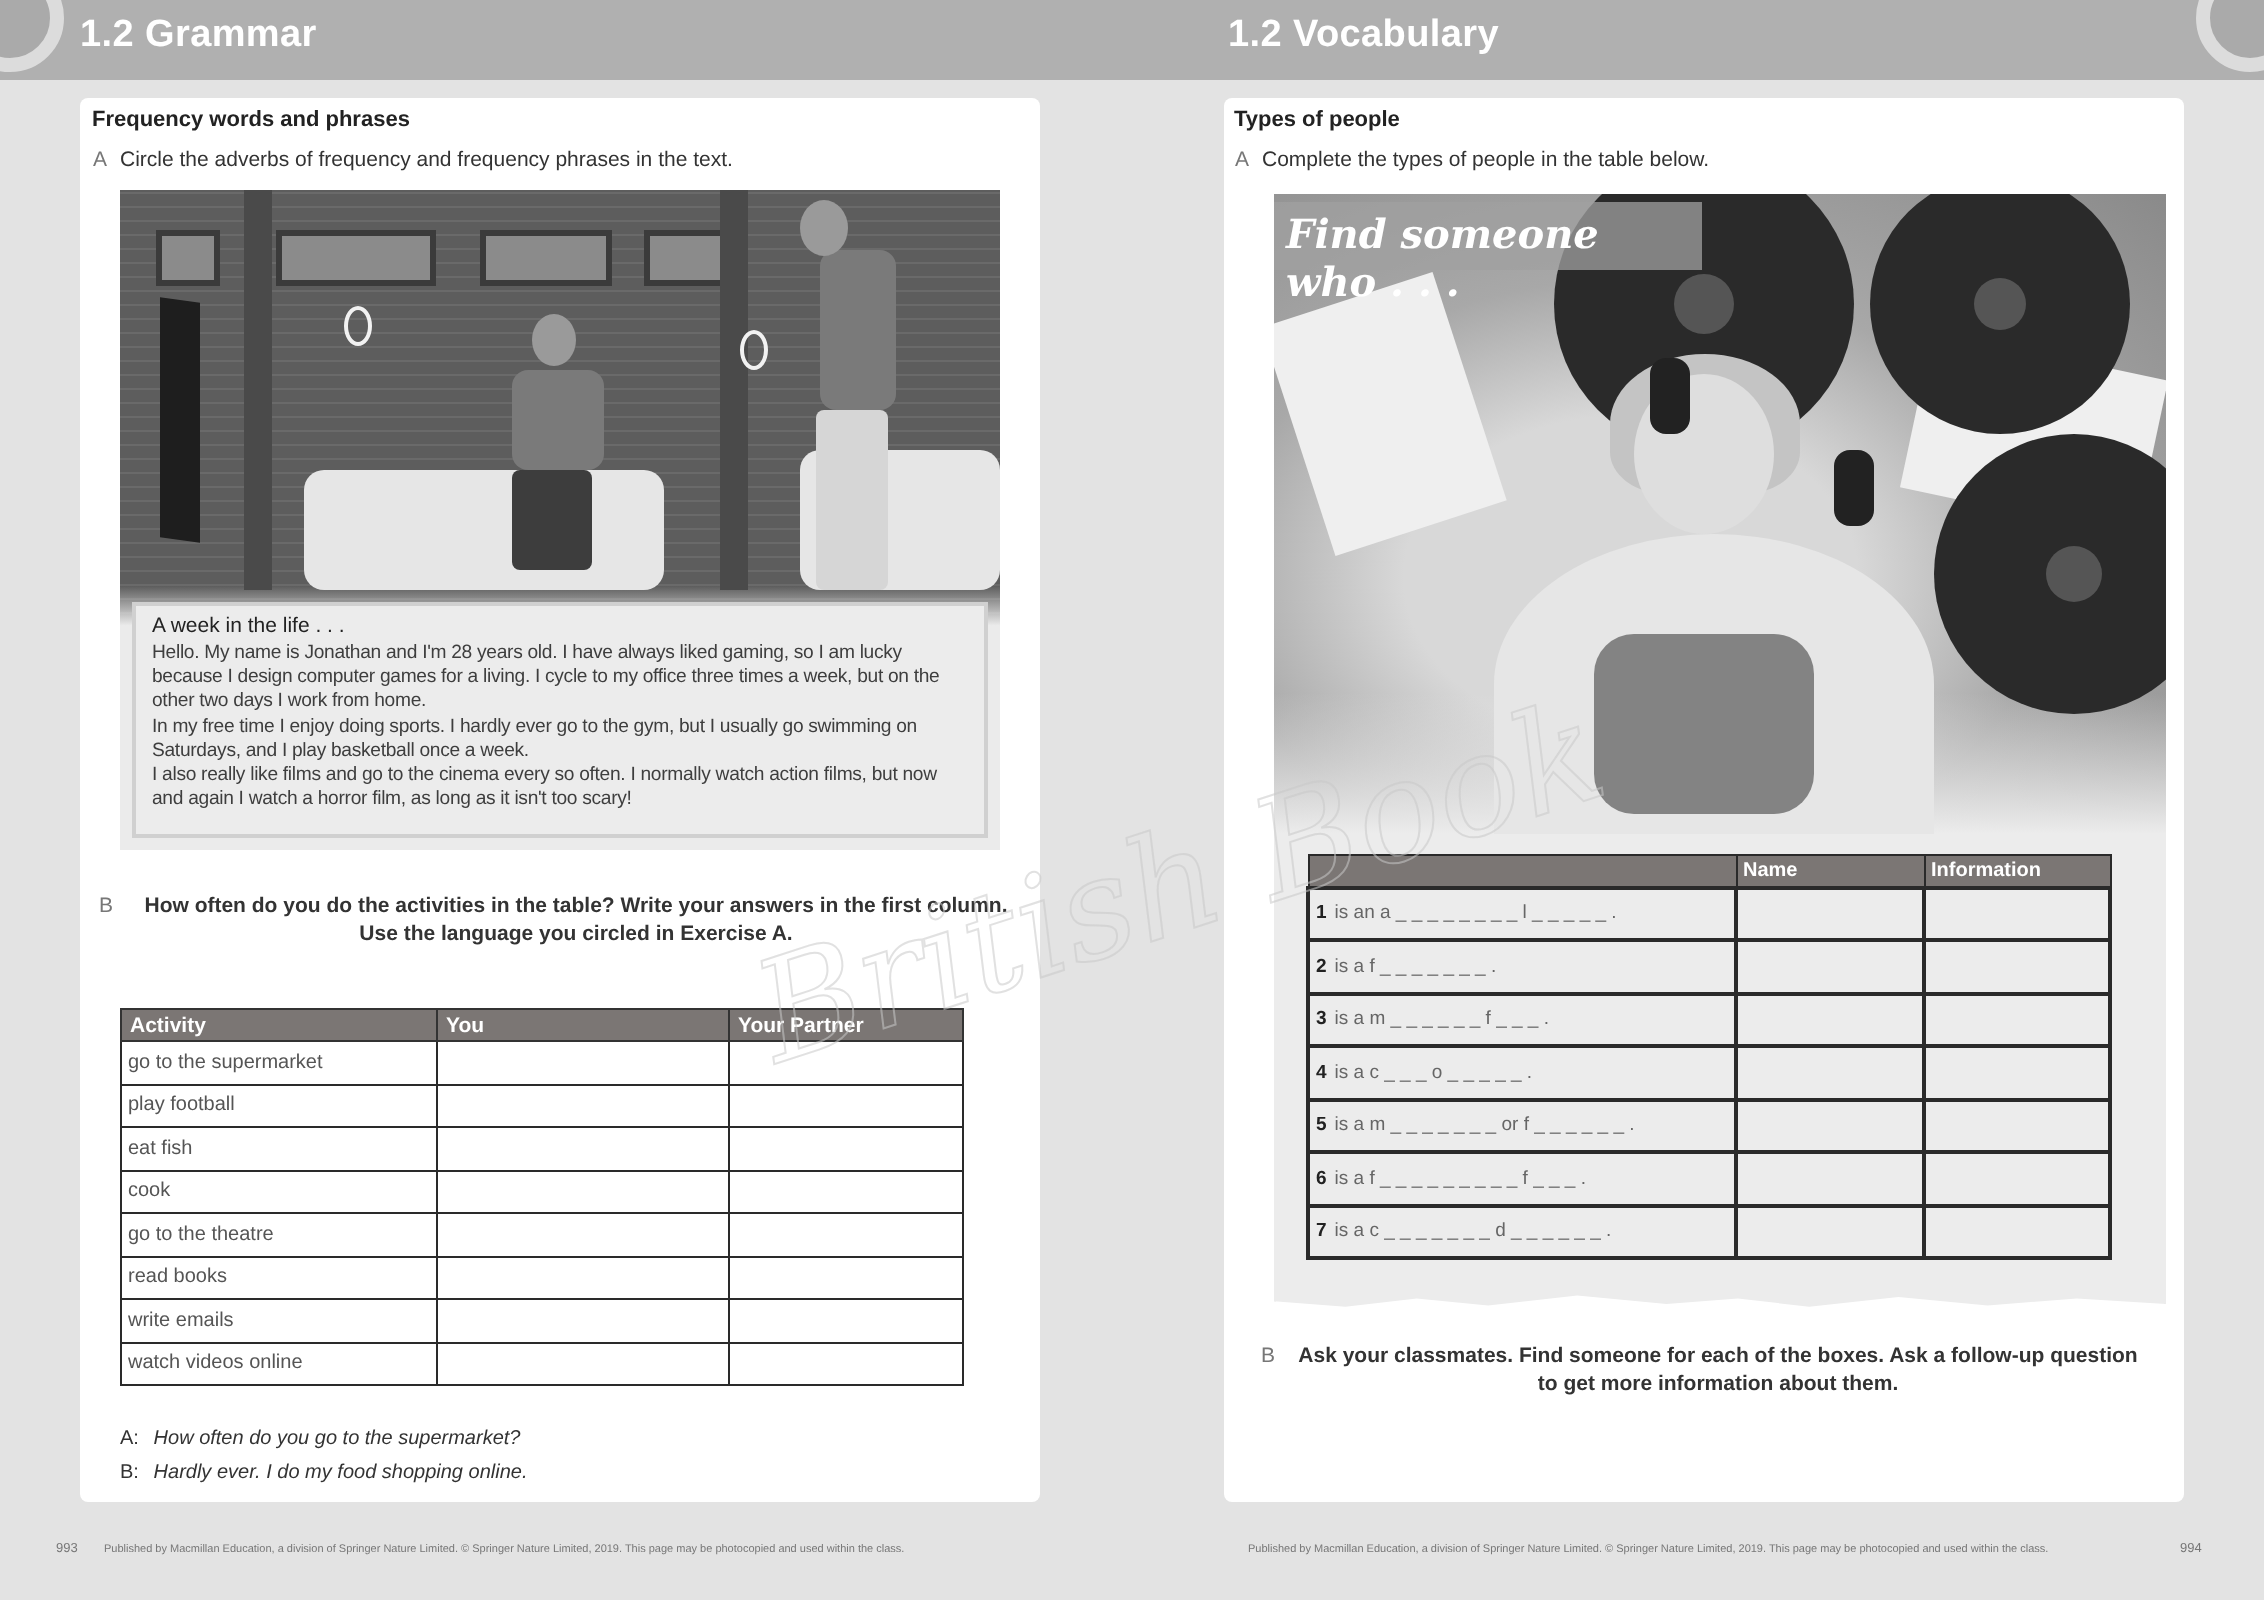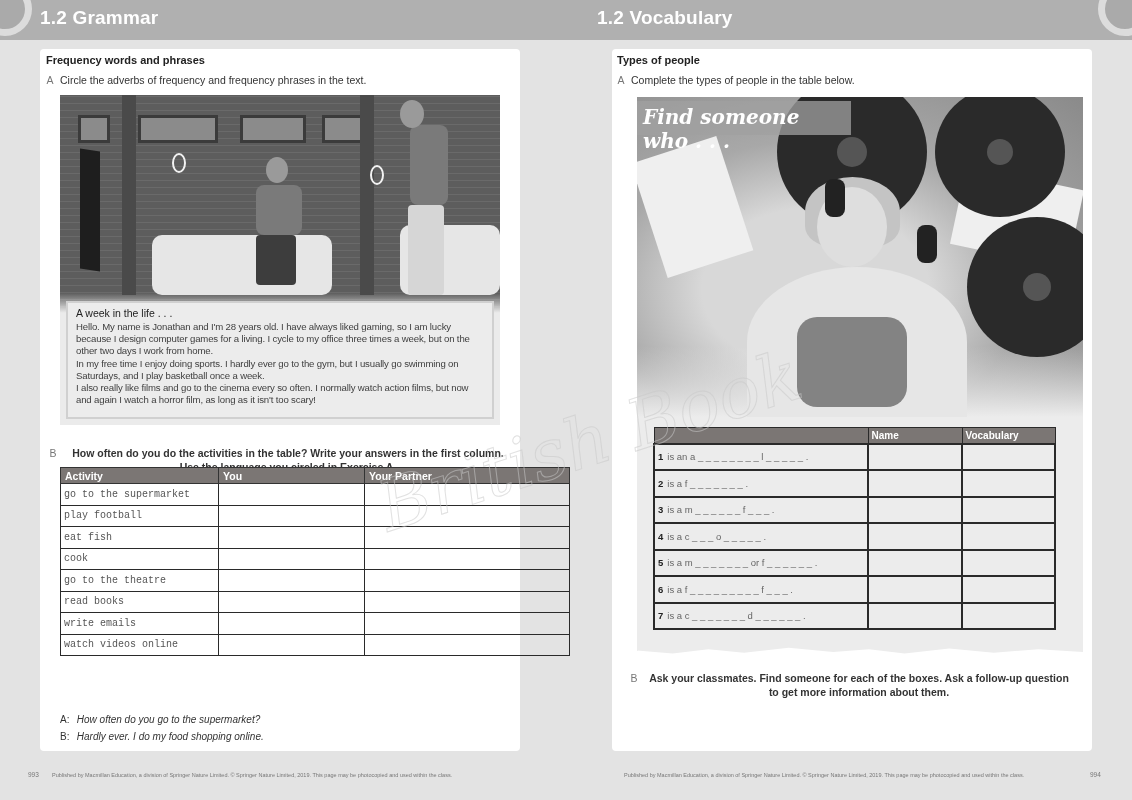--- a/index.html
+++ b/index.html
@@ -57,29 +57,28 @@
   .text-box {
     position: absolute; left: 6px; top: 206px; width: 428px; height: 118px;
     background: #ececec; border: 2px solid #d0d0d0;
     padding: 4px 8px;
   }
   .text-box .tb-title { font-size: 10.5px; color: #222; margin-bottom: 2px; }
   .text-box p { font-size: 9.6px; color: #3e3e3e; line-height: 12.2px; letter-spacing: -0.15px; }
 
   
   table { border-collapse: collapse; position: absolute; }
-  .act-table { left: 20px; top: 418px; width: 510px; }
+  .act-table { left: 20px; top: 455px; width: 422px; }
   .act-table th {
     background: #7b7674; color: #fff; text-align: left; font-size: 10.5px;
     font-weight: bold; padding: 1px 4px; height: 16px; border: 1px solid #333;
   }
   .act-table td {
     border: 1.5px solid #2a2a2a; height: 21.5px; font-size: 10px; color: #555;
     padding: 0 3px;
-    font-family: Liberation Mono, monospace;
   }
 
   .dialog { position: absolute; font-size: 10px; color: #333; }
   .dialog .who { display: inline-block; width: 14px; }
   .dialog .line { font-style: italic; }
 
   
   .photo-right {
     position: absolute; left: 25px; top: 48px; width: 446px; height: 560px;
     background: #ececec; overflow: hidden;
@@ -135,21 +134,21 @@
   .footer { position: absolute; top: 772px; font-size: 5.5px; color: #777; white-space: nowrap; }
   .page-num { position: absolute; top: 771px; font-size: 6.5px; color: #777; }
 </style>
 </head>
 <body>
 
 <div class="header-band"></div>
 <div class="deco-circle" style="left:-22px; top:-18px;"></div>
 <div class="deco-circle" style="left:1098px; top:-18px;"></div>
 <div class="header-title" style="left:40px;">1.2 Grammar</div>
-<div class="header-title" style="left:597px;">1.2 Vocabulary</div>
+<div class="header-title" style="left:614px;">1.2 Vocabulary</div>
 
 <div class="panel panel-left">
   <div class="sec-title" style="left:6px; top:5px;">Frequency words and phrases</div>
   <div class="instr" style="left:6px; top:24px;">
     <span class="letter">A</span><span>Circle the adverbs of frequency and frequency phrases in the text.</span>
   </div>
 
   <div class="photo-left">
     <div class="window" style="left:18px; width:32px;"></div>
     <div class="window" style="left:78px; width:80px;"></div>
@@ -265,21 +264,21 @@
     </div>
     <div class="find-banner">
       <span class="find-text">Find someone who . . .</span>
     </div>
 
     <table class="find-table">
       <thead>
         <tr>
           <th style="width:214px;"></th>
           <th style="width:94px;">Name</th>
-          <th>Vocabulary</th>
+          <th>Information</th>
         </tr>
       </thead>
       <tbody>
         <tr>
             <td><span class="num">1</span><span>is an a _ _ _ _ _ _ _ _ l _ _ _ _ _ .</span></td>
             <td></td>
             <td></td>
           </tr>
         <tr>
             <td><span class="num">2</span><span>is a f _ _ _ _ _ _ _ .</span></td>

